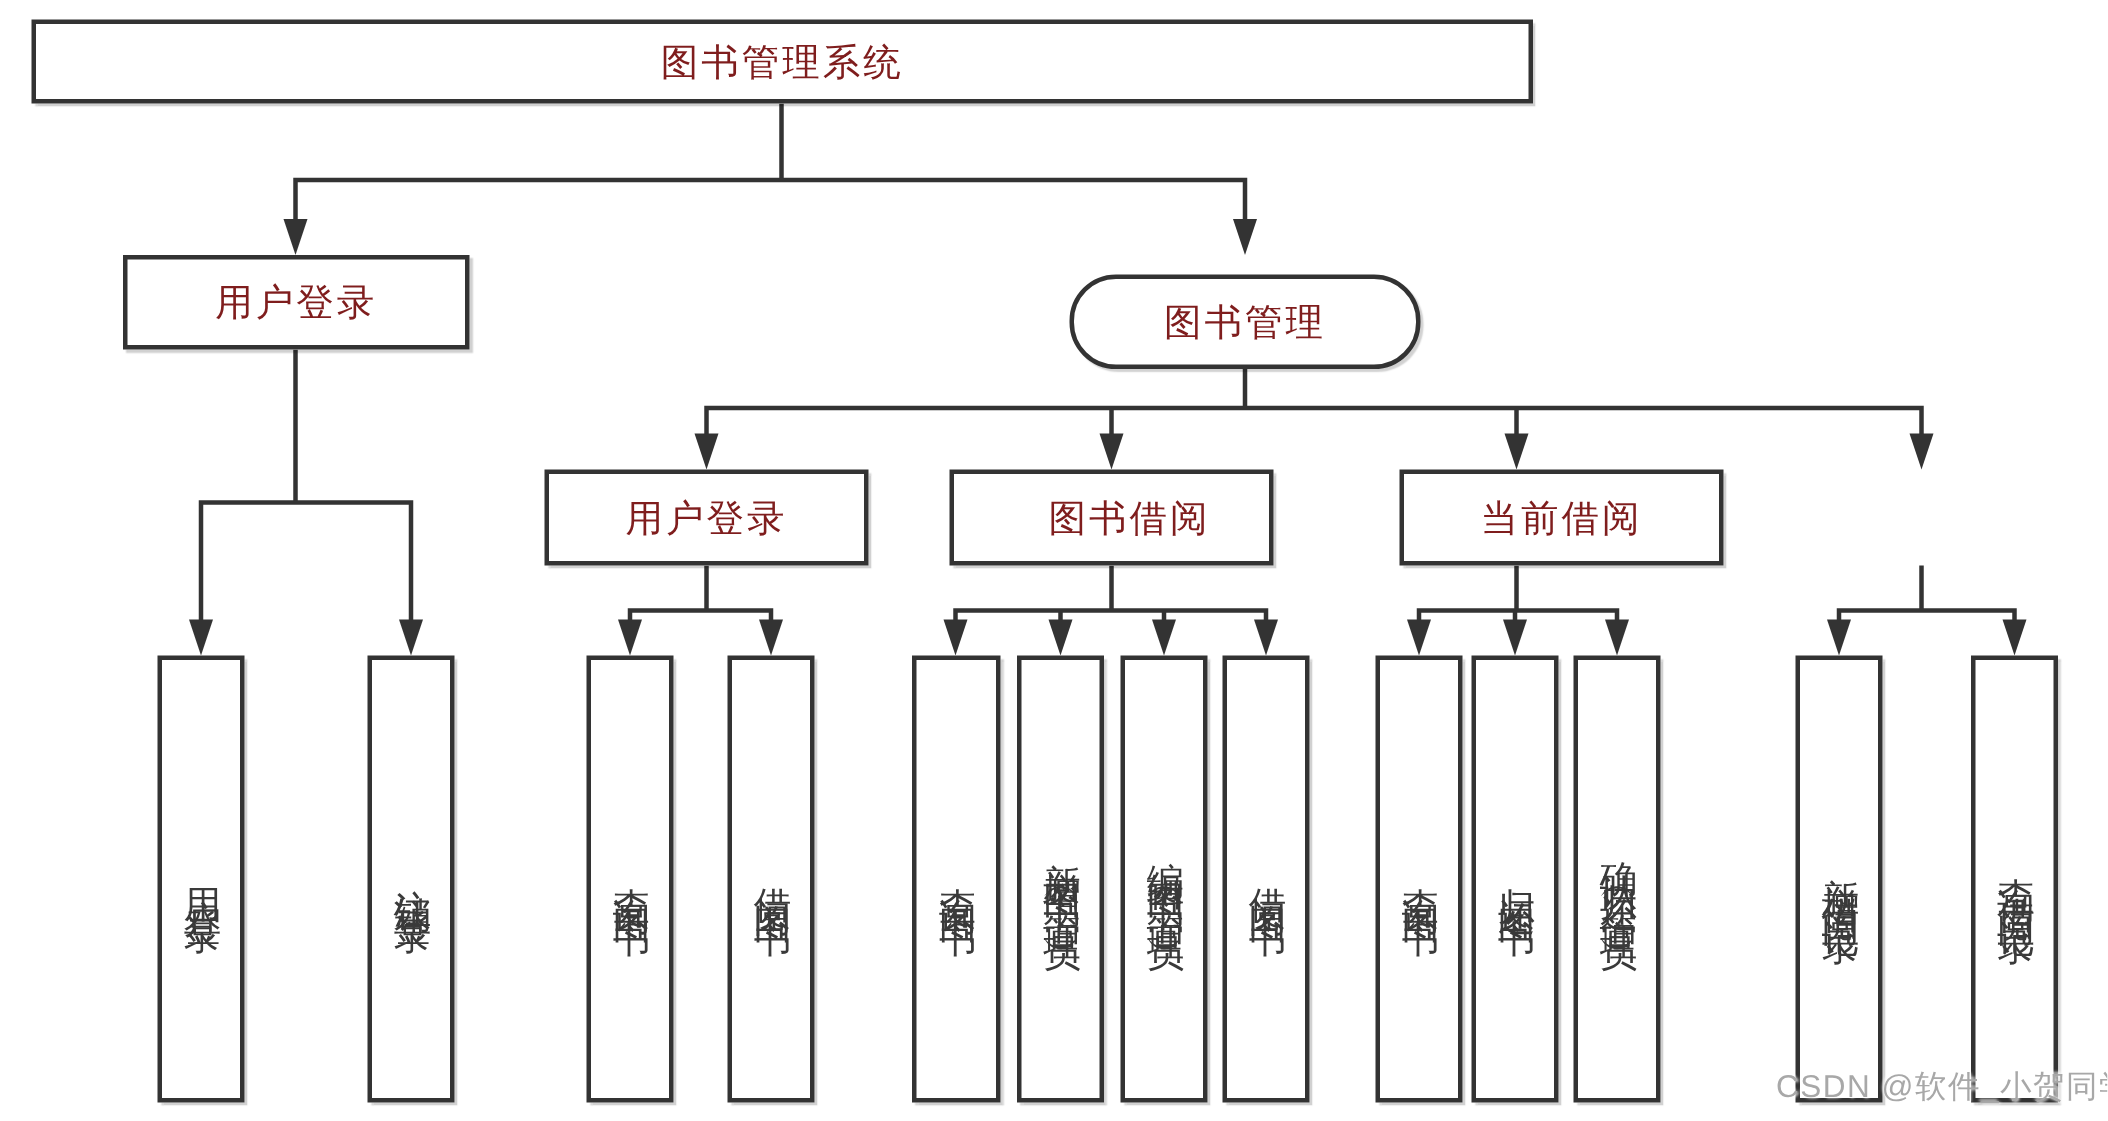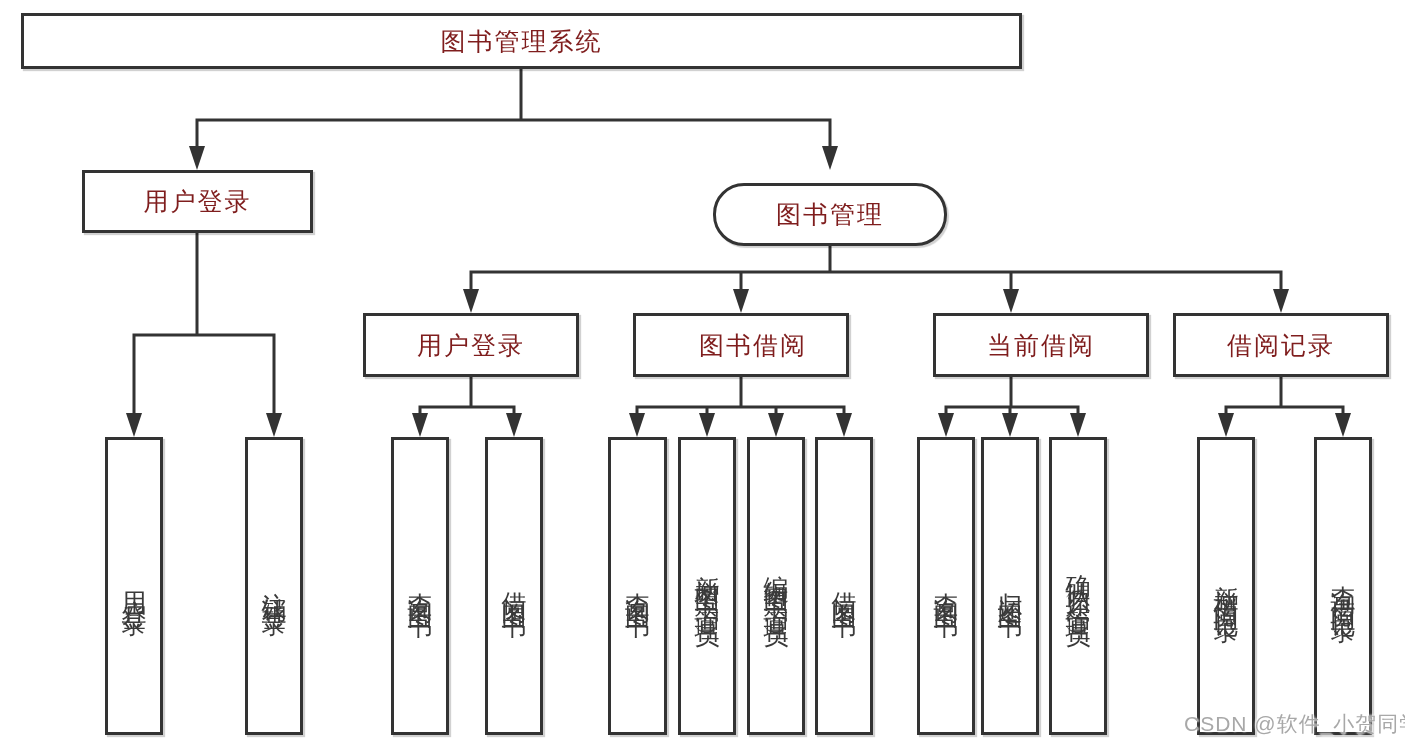--- a/index.html
+++ b/index.html
@@ -126,23 +126,20 @@
 
   <div class="hnode" style="left:363px; top:313px; width:216px; height:64px;">
     <span>用户登录</span>
   </div>
   <div class="hnode" style="left:633px; top:313px; width:216px; height:64px;padding-left:24px;">
     <span>图书借阅</span>
   </div>
   <div class="hnode" style="left:933px; top:313px; width:216px; height:64px;">
     <span>当前借阅</span>
   </div>
-  <div class="hnode" style="left:1173px; top:313px; width:216px; height:64px;">
-    <span>借阅记录</span>
-  </div>
 
   <div class="vnode" style="left:105px; top:437px; width:58px; height:298px;">
     <span>用户登录</span>
   </div>
   <div class="vnode" style="left:245px; top:437px; width:58px; height:298px;">
     <span>注销登录</span>
   </div>
 
   <div class="vnode" style="left:391px; top:437px; width:58px; height:298px;">
     <span>查询图书</span>

